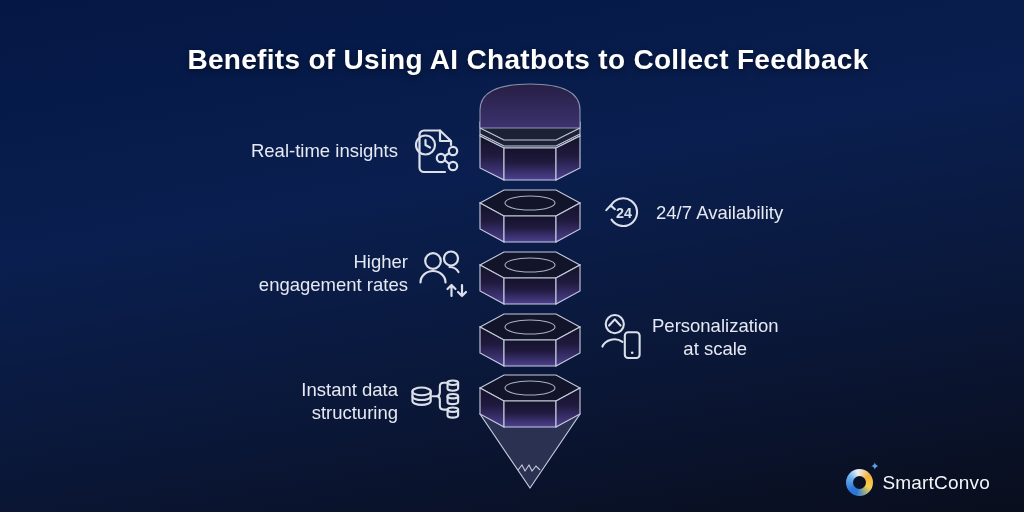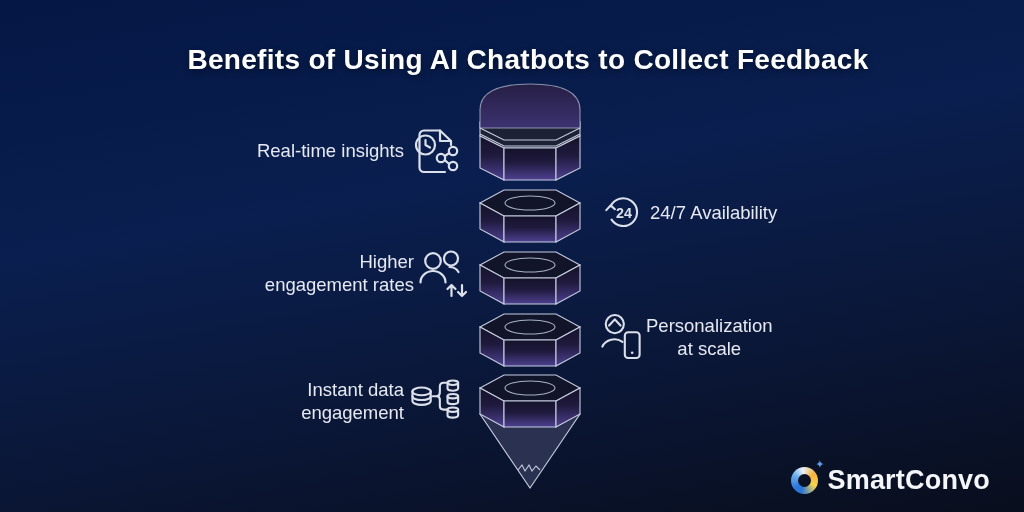--- a/index.html
+++ b/index.html
@@ -6,33 +6,33 @@
   .canvas{
     position:relative;width:1024px;height:512px;overflow:hidden;
     background:linear-gradient(170deg,#041745 0%,#0a1f4f 38%,#0a1635 72%,#090e1d 100%);
   }
   .title{
     position:absolute;top:28px;left:0;width:100%;margin:16px;
     text-align:center;color:#ffffff;font-size:28px;font-weight:700;letter-spacing:.3px;
     text-shadow:0 2px 6px rgba(0,0,0,.45);
   }
   .benefit{
-    position:absolute;display:flex;align-items:center;gap:4px;
+    position:absolute;display:flex;align-items:center;gap:10px;
     color:#e6e9f2;font-size:18.5px;line-height:1.25;
   }
   .benefit .txt .ln{display:block;}
   .benefit.leftside .txt{text-align:right;}
   .benefit.rightside .txt{text-align:center;}
   .ic{display:flex;align-items:flex-end;justify-content:center;}
   .funnel{position:absolute;left:450px;top:78px;}
   .logo{
     position:absolute;right:34px;bottom:16px;
     display:flex;align-items:center;gap:9px;
   }
-  .logo-name{color:#f4f6fa;font-size:27px;font-weight:700;letter-spacing:.2px;}
+  .logo-name{color:#f4f6fa;font-size:19px;font-weight:400;letter-spacing:.2px;}
   .swirl{
     position:relative;width:27px;height:27px;border-radius:50%;
     background:conic-gradient(from 230deg,#2b77d9 0deg,#6fb0ef 70deg,#eaf2fb 120deg,#f4b13e 185deg,#f7d34a 245deg,#2b77d9 325deg,#2b77d9 360deg);
   }
   .swirl::before{content:"";position:absolute;inset:7px;border-radius:50%;background:#0a1124;}
   .swirl::after{content:"✦";position:absolute;top:-9px;right:-6px;color:#5ea0e8;font-size:11px;}
 </style>
 </head>
 <body>
 
@@ -161,21 +161,21 @@
     </span>
     <div class="txt">
       <span class="ln">Personalization</span>
       <span class="ln">at scale</span>
     </div>
   </div>
 
   <div class="benefit leftside" style="right:560px;top:376px;">
     <div class="txt">
       <span class="ln">Instant data</span>
-      <span class="ln">engagement</span>
+      <span class="ln">structuring</span>
     </div>
     <span class="ic">
       <svg width="56" height="50" viewBox="0 0 56 52" fill="none" stroke="#dbe0ea" stroke-width="2.2" stroke-linecap="round" stroke-linejoin="round">
         <ellipse cx="13" cy="16" rx="9.5" ry="4"></ellipse>
         <path d="M3.5 16 V26 a9.5 4 0 0 0 19 0 V16"></path>
         <path d="M3.5 21 a9.5 4 0 0 0 19 0"></path>
         <path d="M24.5 21 H29"></path>
         <path d="M40 7 h-4 q-4 0 -4 4 v6 q0 4 -3 4 q3 0 3 4 v6 q0 4 4 4 h4"></path>
         <ellipse cx="45.5" cy="7" rx="5.5" ry="2.3"></ellipse>
         <path d="M40 7 v6 a5.5 2.3 0 0 0 11 0 V7"></path>

